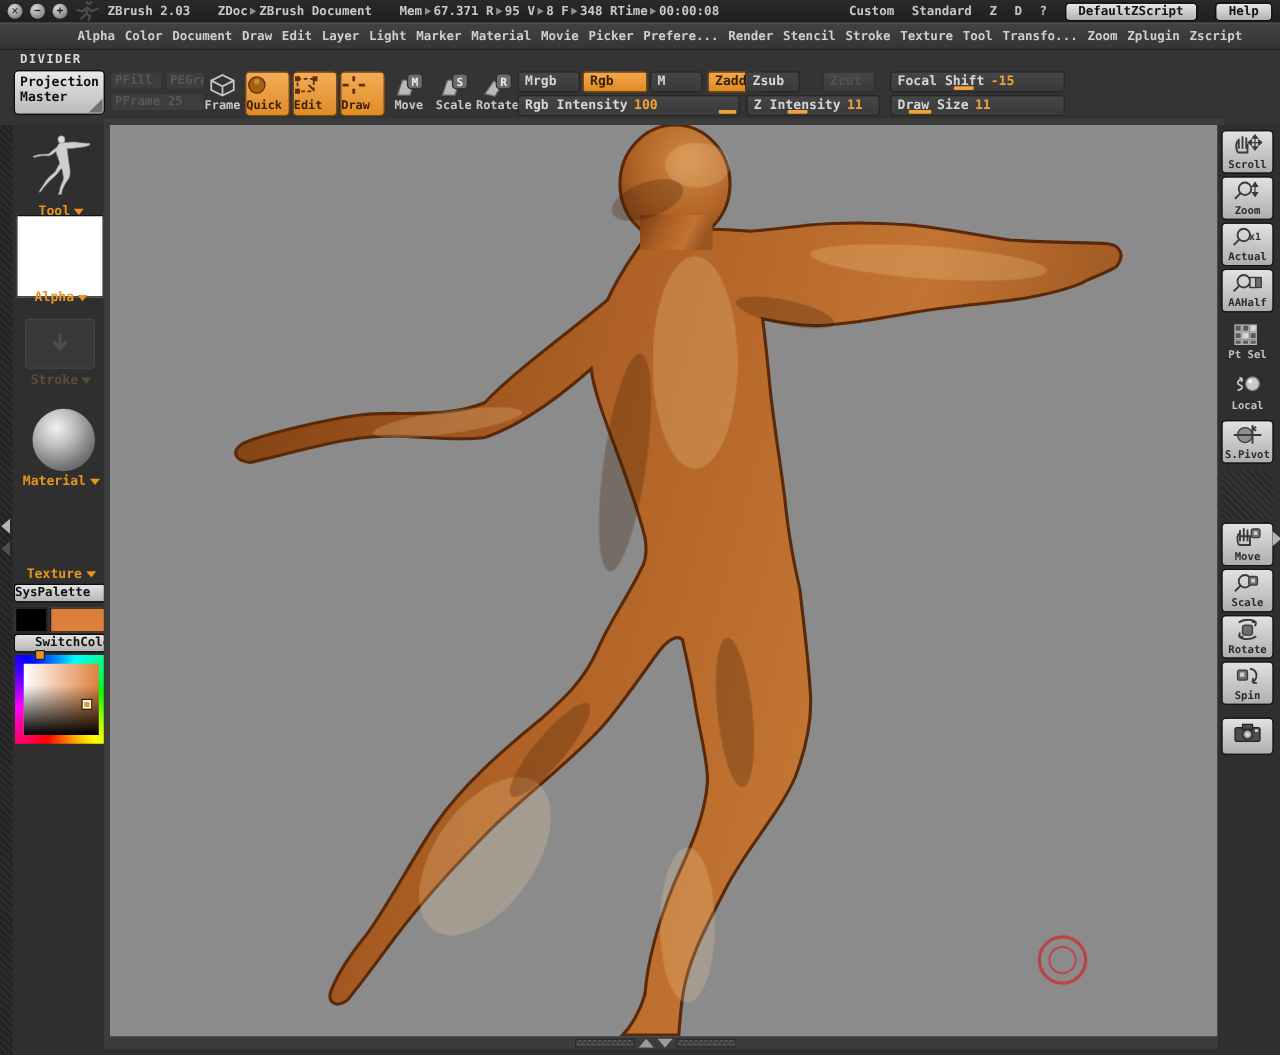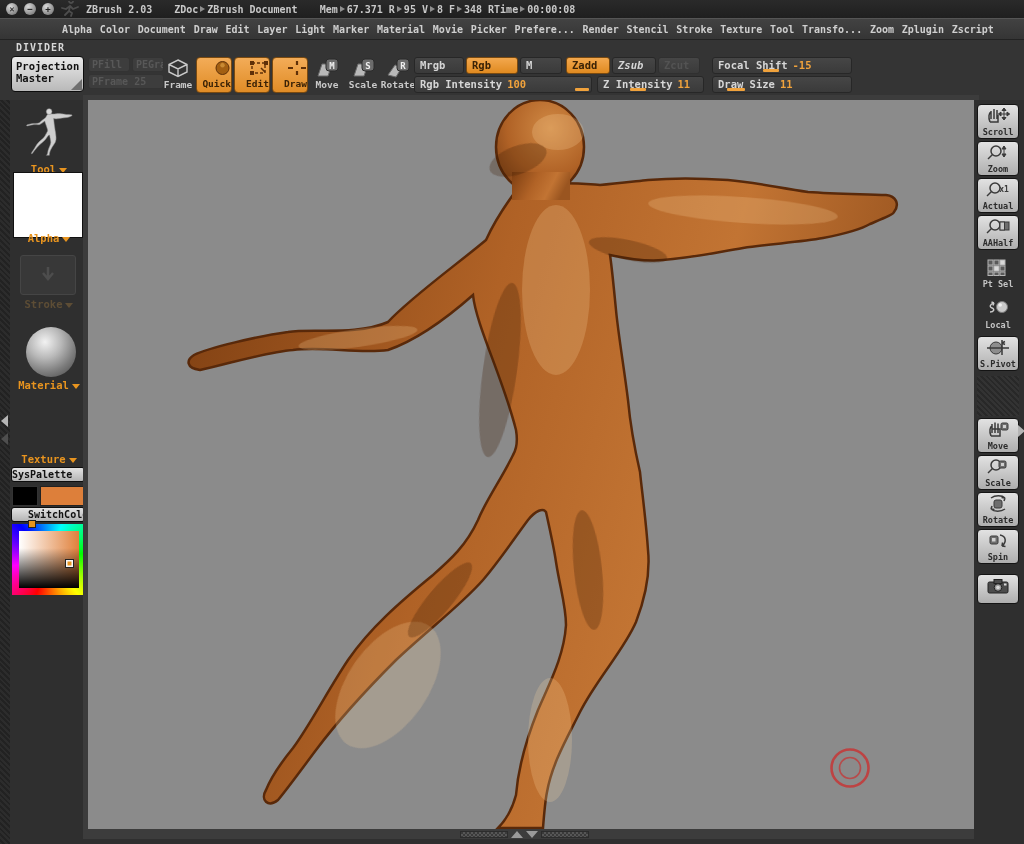--- a/index.html
+++ b/index.html
@@ -32,21 +32,21 @@
   .divider-label { left:16px; top:2px; color:#d8d8d8; font-size:10px; font-weight:bold; letter-spacing:1px; }
   .pm-btn { left:11px; top:16px; width:73px; height:36px; background:linear-gradient(#e9e9e9,#b9b9b9);
             border:1px solid #0d0d0d; border-radius:4px; color:#111; font-size:10.5px; font-weight:bold;
             line-height:1.15; padding:3px 0 0 4px; }
   .pm-fold { right:1px; bottom:1px; width:0; height:0; border-left:11px solid transparent; border-bottom:11px solid #6f6f6f; position:absolute; }
   .dimbtn { background:#3d3d3d; border:1px solid #333; border-radius:3px; color:#585858;
             font-size:10px; font-weight:bold; text-align:left; padding:1px 3px; overflow:hidden; white-space:nowrap; }
   .shelf-tool { color:#c9c9c9; font-size:9.5px; font-weight:bold; text-align:center; }
   .shelf-tool .ic { display:block; margin:0 auto 1px; }
   .shelf-tool-orange { background:linear-gradient(#f3ac58,#e08c26); border:1px solid #7a4a10; border-radius:4px;
-            color:#3a2206; font-size:9.5px; font-weight:bold; text-align:right; padding-top:2px; }
+            color:#3a2206; font-size:9.5px; font-weight:bold; text-align:left; padding-top:2px; }
   .modebtn { height:17px; background:linear-gradient(#464646,#3a3a3a); border:1px solid #272727; border-radius:3px;
              color:#d6d6d6; font-size:10.5px; font-weight:bold; padding:1px 5px; text-align:left; }
   .modebtn.active { background:linear-gradient(#f3a84e,#e08a20); color:#3a2206; border-color:#7a4a10; }
   .modebtn.disabled { color:#535353; }
   .slider { height:17px; background:linear-gradient(#464646,#3a3a3a); border:1px solid #272727; border-radius:3px;
             color:#d6d6d6; font-size:10.5px; font-weight:bold; padding:1px 5px; text-align:left; white-space:nowrap; }
   .slider .val { color:#f0a23c; margin-left:5px; }
   .tick { position:absolute; bottom:1px; height:3px; background:#f0a23c; border-radius:1px; }
 
   
@@ -137,20 +137,29 @@
     <span class="stat">
         <span>F</span>
         <span class="tri-r"></span>
         <span>348</span>
       </span>
     <span class="stat">
         <span>RTime</span>
         <span class="tri-r"></span>
         <span>00:00:08</span>
       </span>
+    <div class="tb-right">
+      <span>Custom</span>
+      <span>Standard</span>
+      <span>Z</span>
+      <span>D</span>
+      <span>?</span>
+      <span class="tb-btn">DefaultZScript</span>
+      <span class="tb-btn">Help</span>
+    </div>
   </div>
 
   <div class="abs menubar">
     <span class="menu-item">Alpha</span>
     <span class="menu-item">Color</span>
     <span class="menu-item">Document</span>
     <span class="menu-item">Draw</span>
     <span class="menu-item">Edit</span>
     <span class="menu-item">Layer</span>
     <span class="menu-item">Light</span>
@@ -235,21 +244,21 @@
         <rect x="11" y="1" width="12" height="12" rx="3" fill="#6c6c6c" stroke="#2b2b2b"></rect>
         <text x="17" y="10.5" font-size="9" font-weight="bold" fill="#eee" text-anchor="middle" font-family="DejaVu Sans Mono, monospace">R</text>
       </svg>
       <span>Rotate</span>
     </div>
 
     <div class="abs modebtn" style="left:414px;top:17px;width:50px;">Mrgb</div>
     <div class="abs modebtn active" style="left:466px;top:17px;width:52px;">Rgb</div>
     <div class="abs modebtn" style="left:520px;top:17px;width:42px;">M</div>
     <div class="abs modebtn active" style="left:566px;top:17px;width:44px;">Zadd</div>
-    <div class="abs modebtn" style="left:612px;top:17px;width:44px;font-style:italic;">Zsub</div>
+    <div class="abs modebtn" style="left:596px;top:17px;width:44px;">Zsub</div>
     <div class="abs modebtn disabled" style="left:658px;top:17px;width:42px;border-color:#303030;">Zcut</div>
 
     <div class="abs slider" style="left:414px;top:36px;width:178px;">
       <span>Rgb Intensity</span><span class="val">100</span>
       <span class="tick" style="left:160px;width:14px;"></span>
     </div>
     <div class="abs slider" style="left:597px;top:36px;width:107px;">
       <span>Z Intensity</span><span class="val">11</span>
       <span class="tick" style="left:32px;width:16px;"></span>
     </div>

